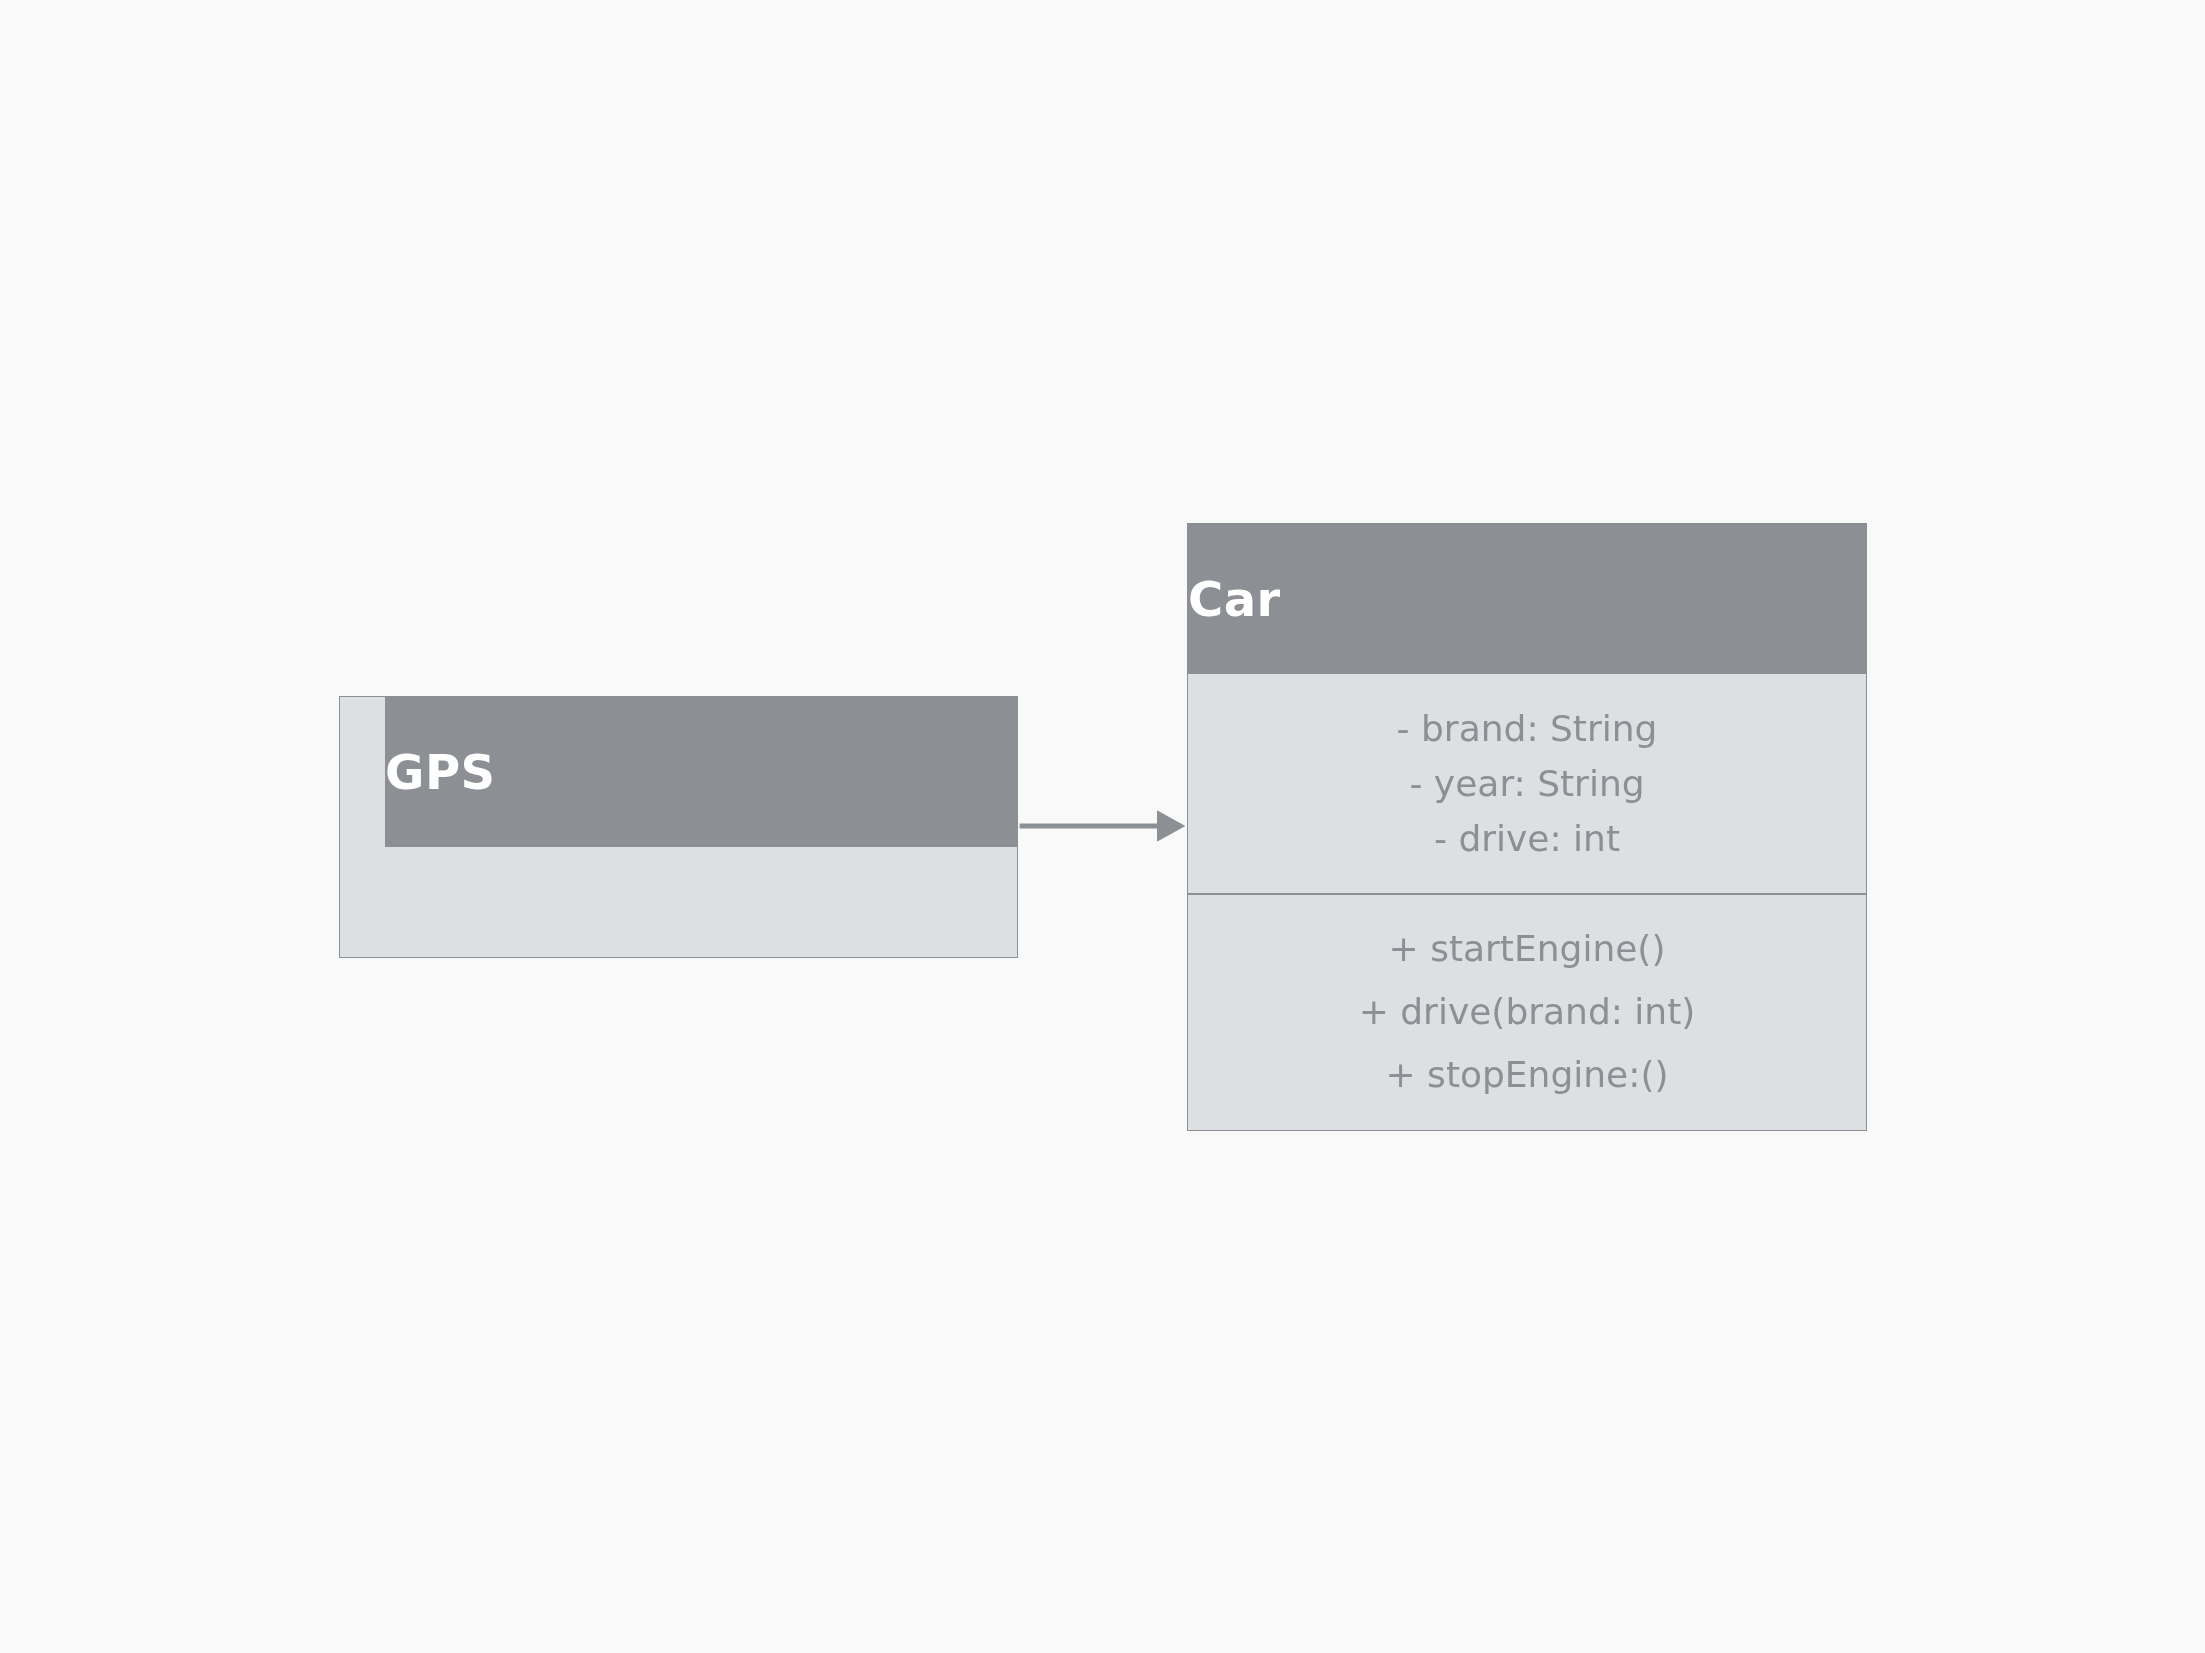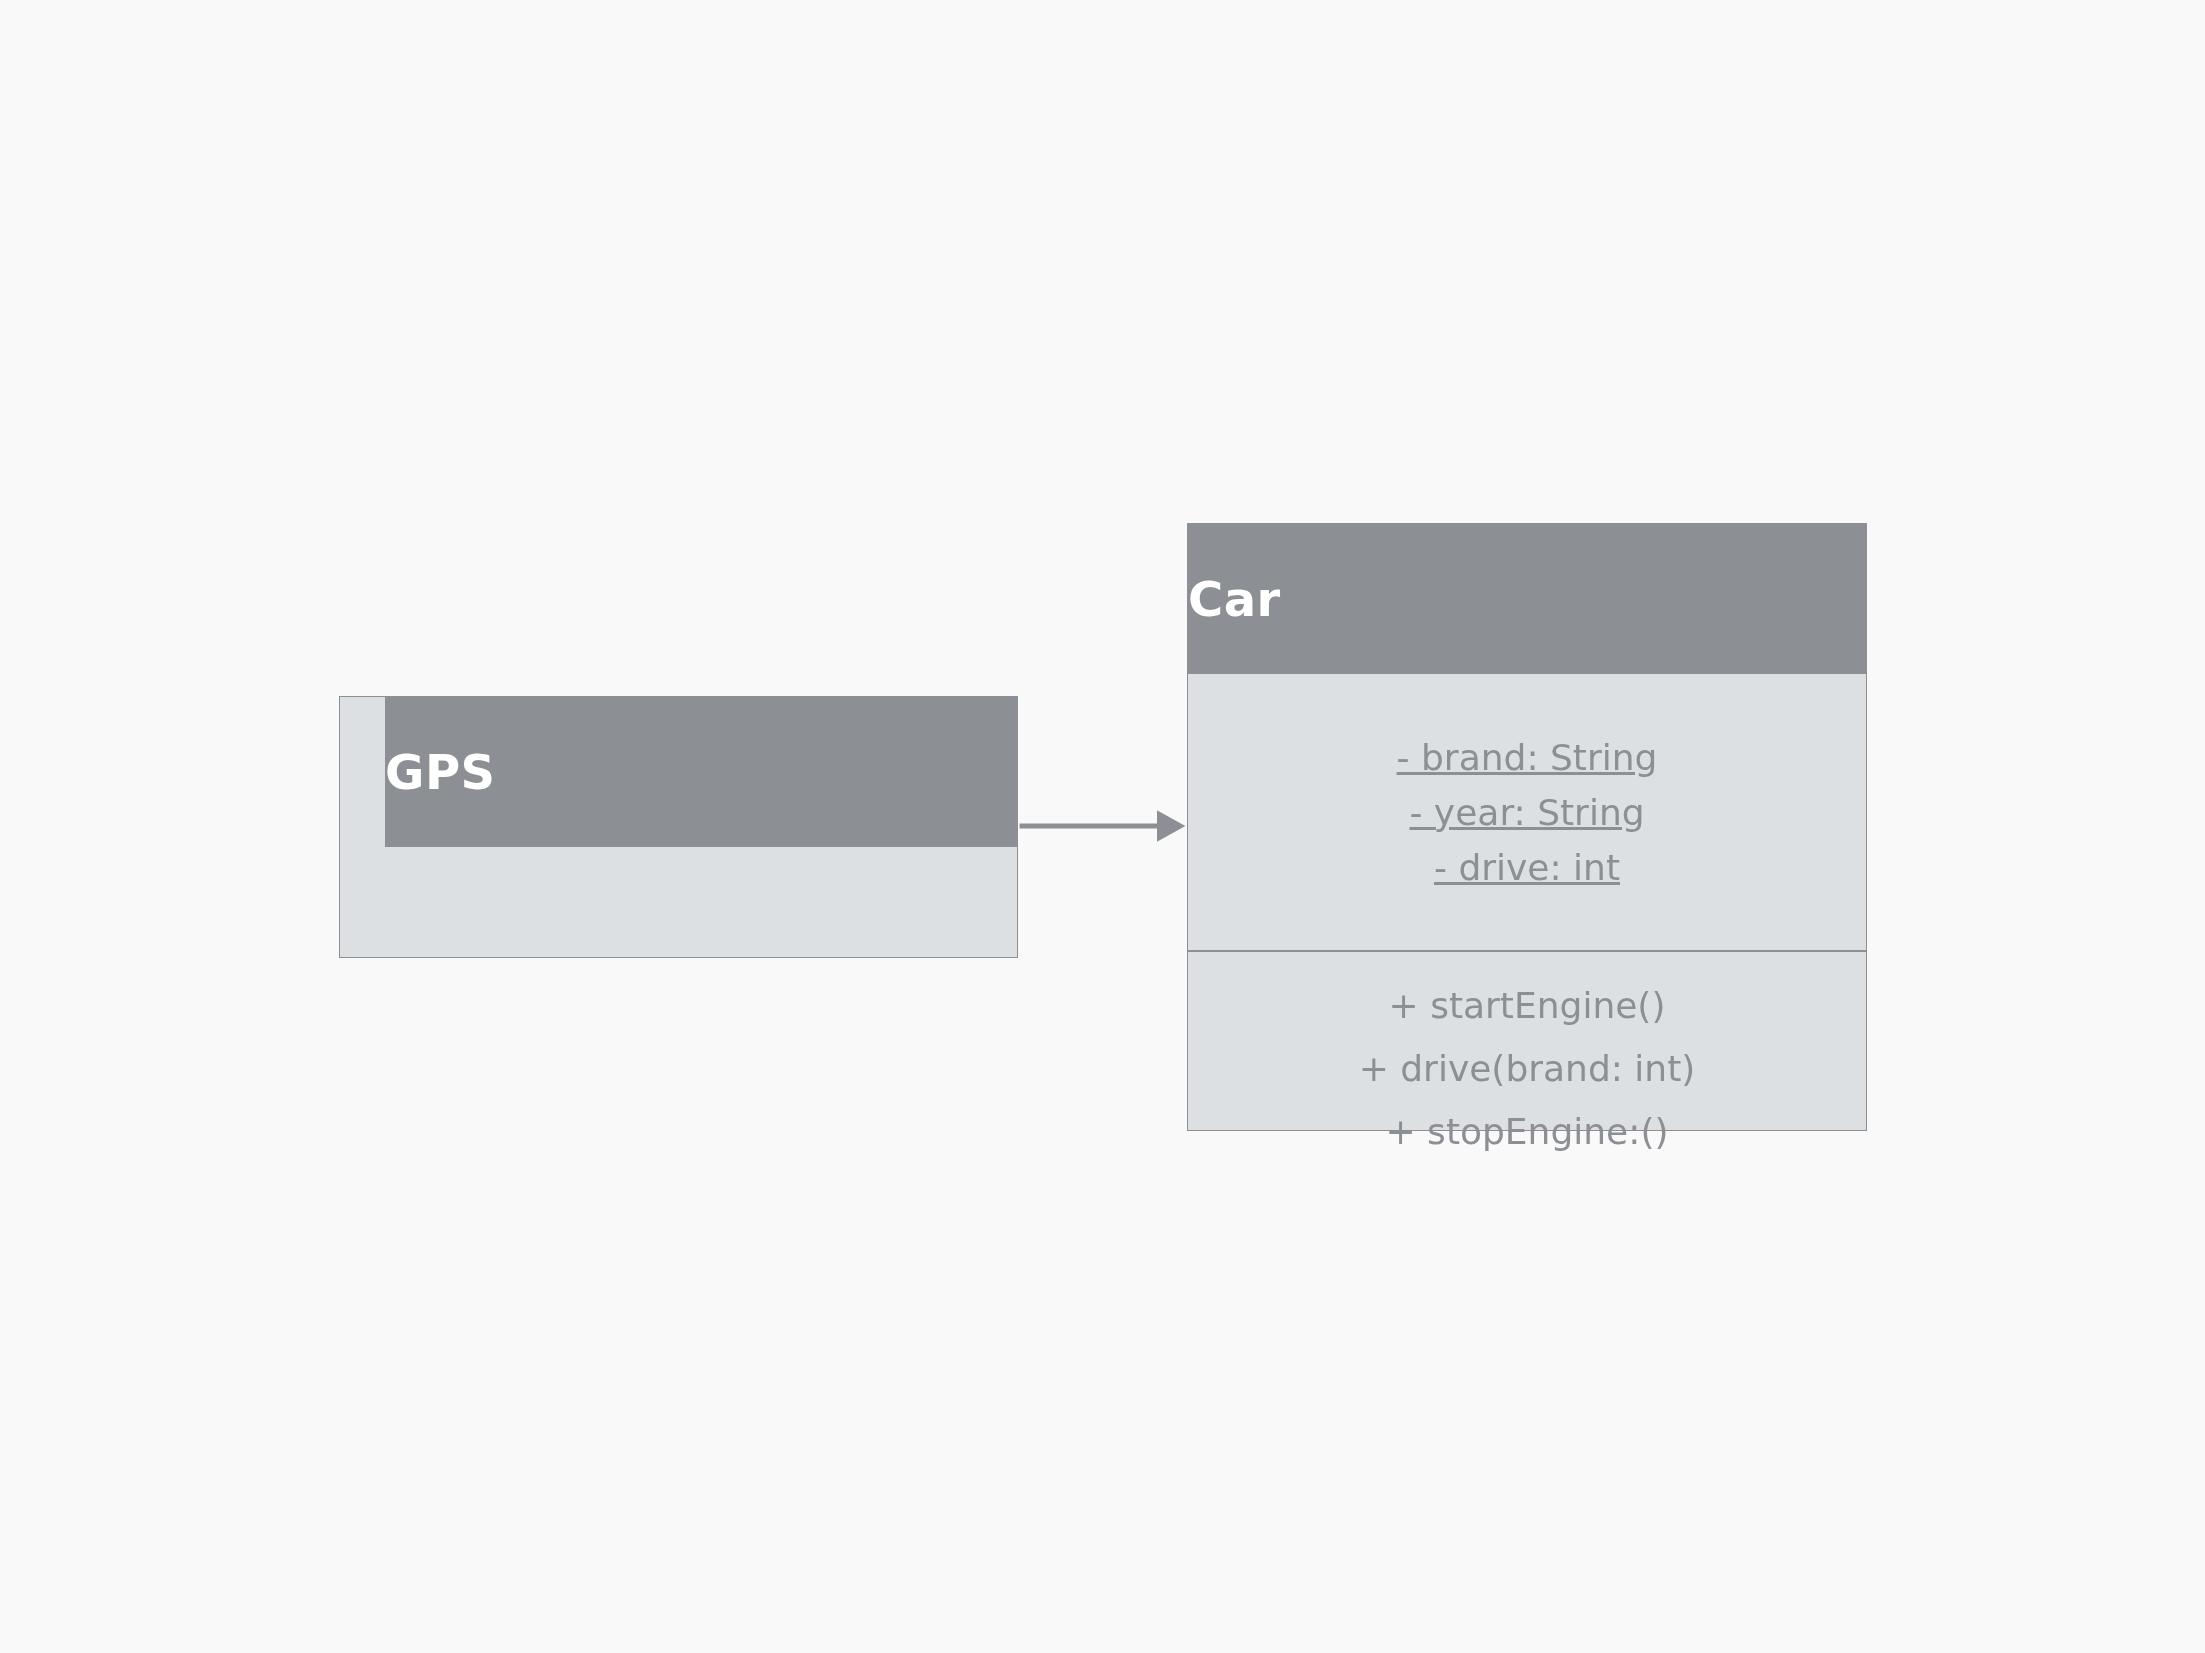--- a/index.html
+++ b/index.html
@@ -68,22 +68,21 @@
     #car {
       left: 1187px;
       top: 523px;
       width: 680px;
       height: 608px;
     }
     #car .uml-header {
       height: 150px;
     }
     #car .uml-section.attributes {
-      height: 276px;
-      text-decoration: underline;
+      height: 219px;
     }
     #car .uml-section.methods {
       height: 235px;
       gap: 8px;
     }
 
     #arrow {
       position: absolute;
       left: 1018px;
       top: 808px;

